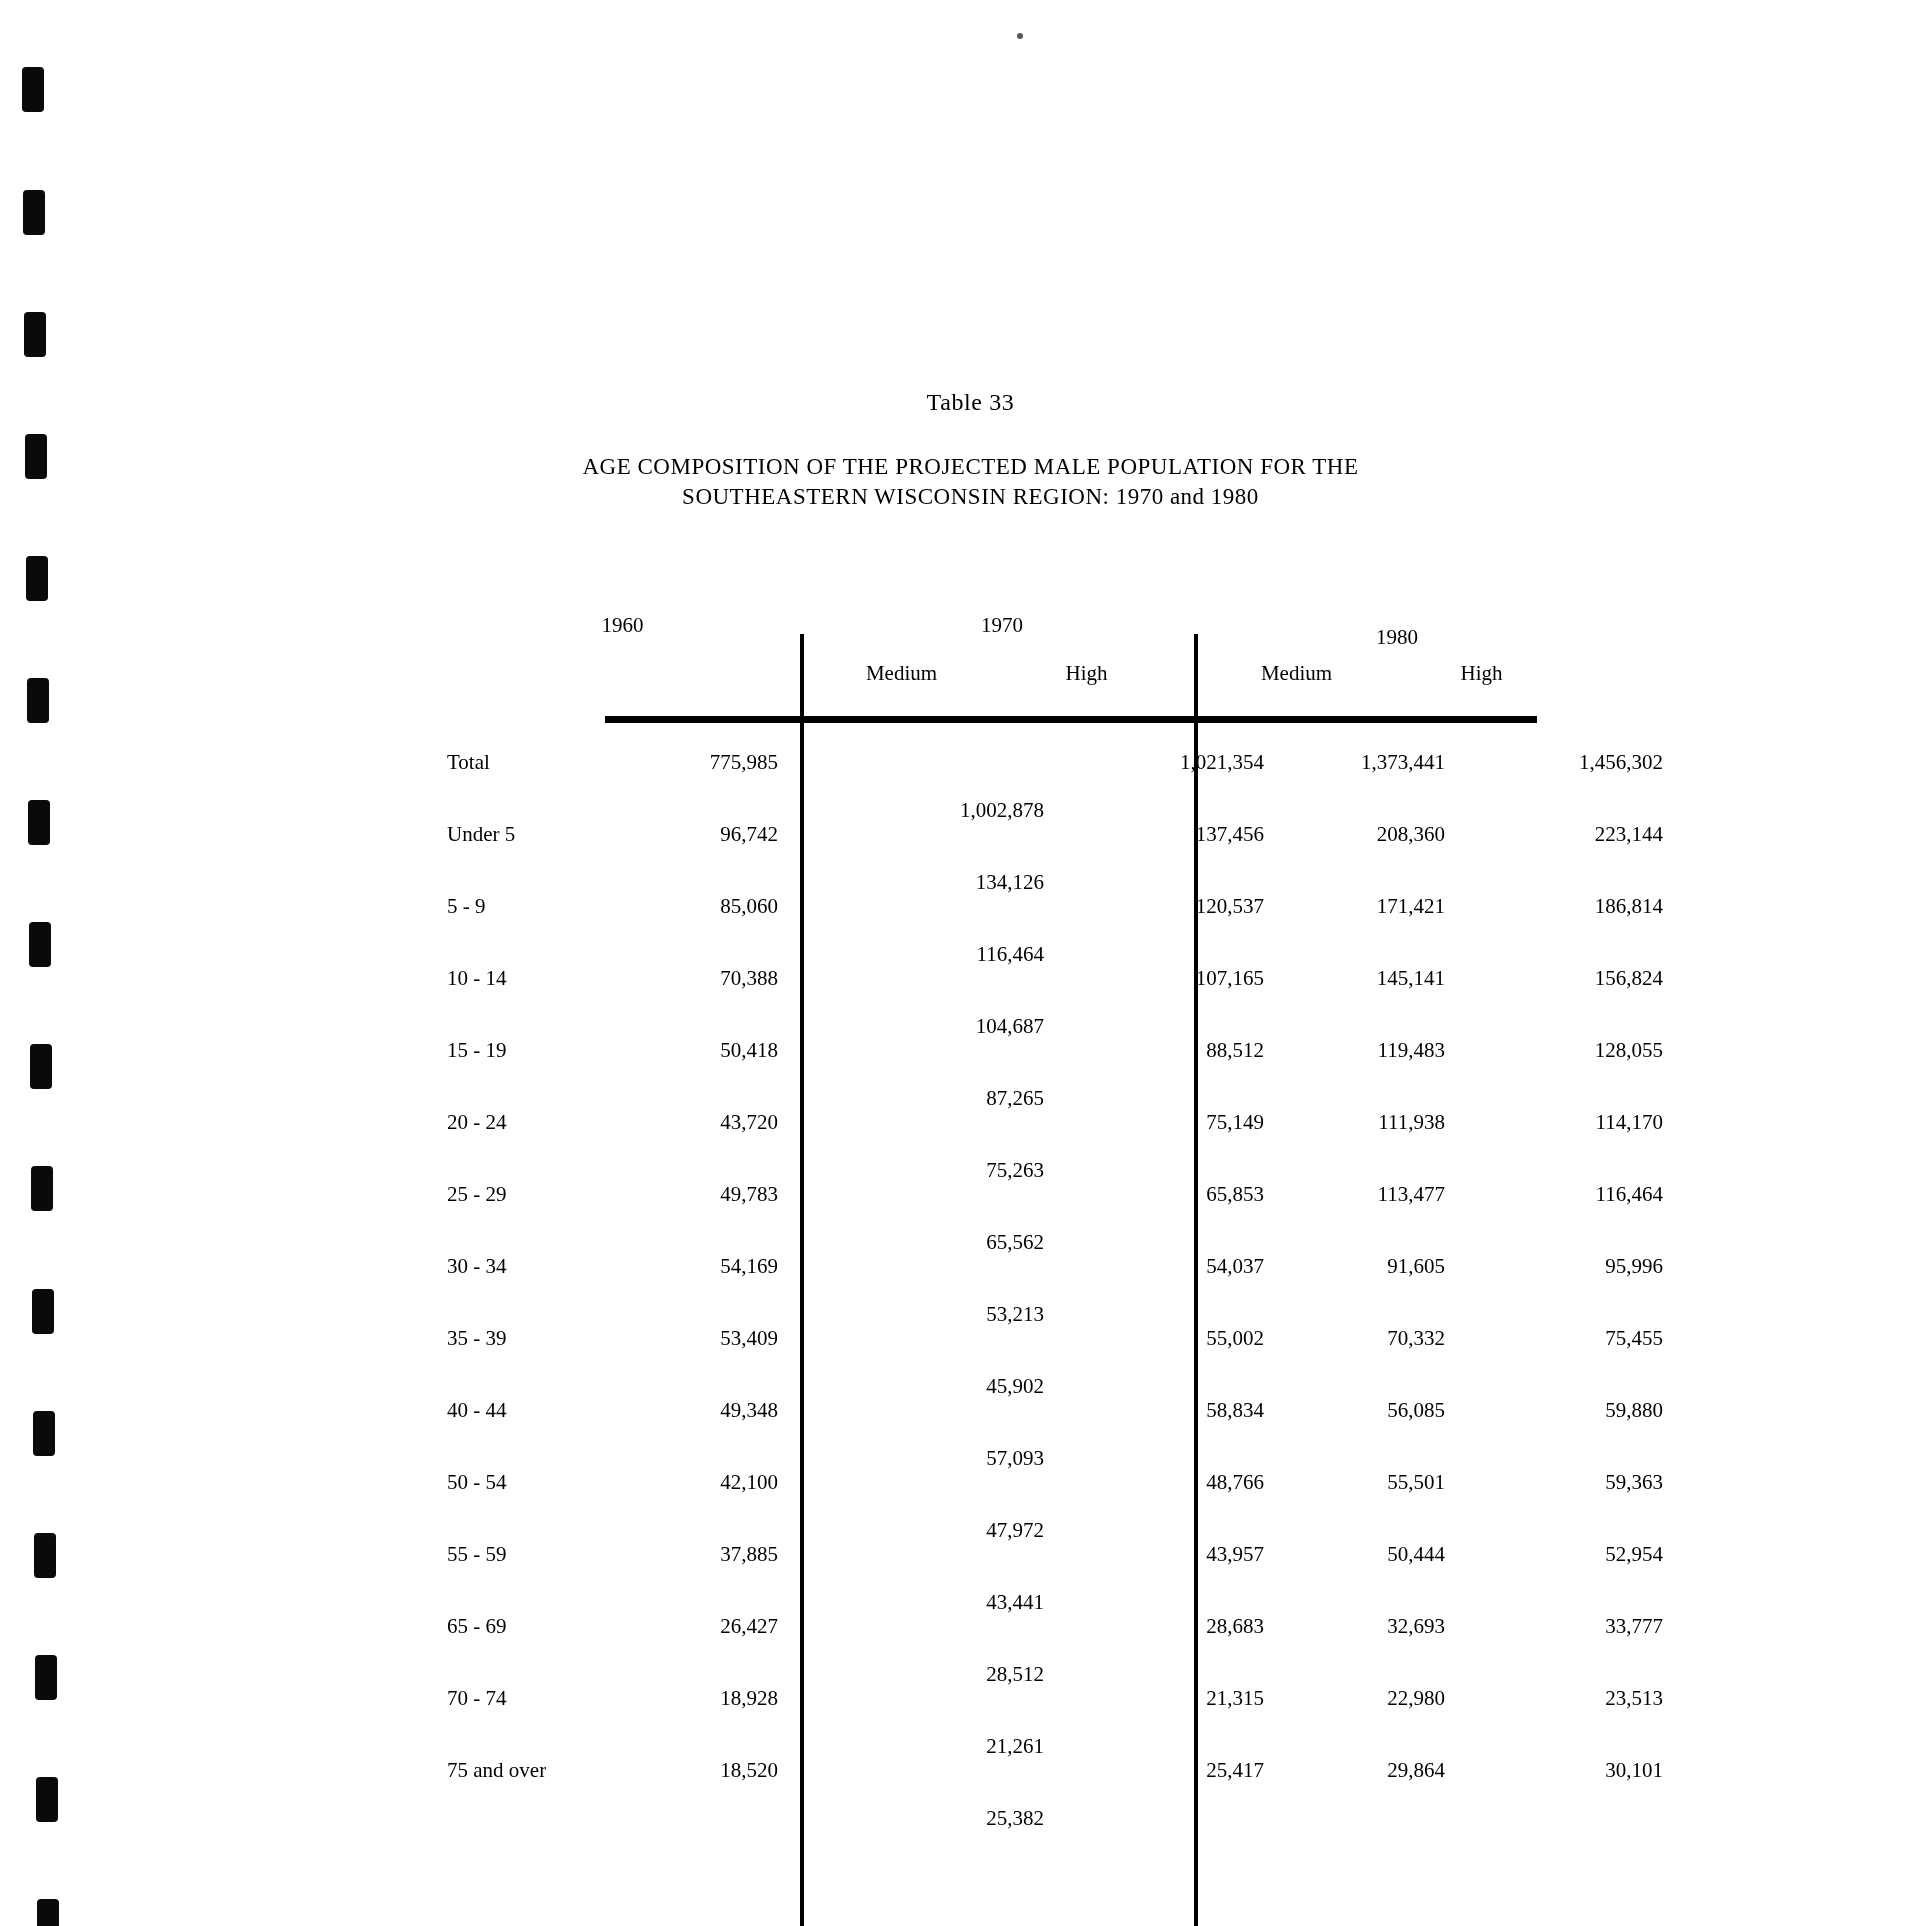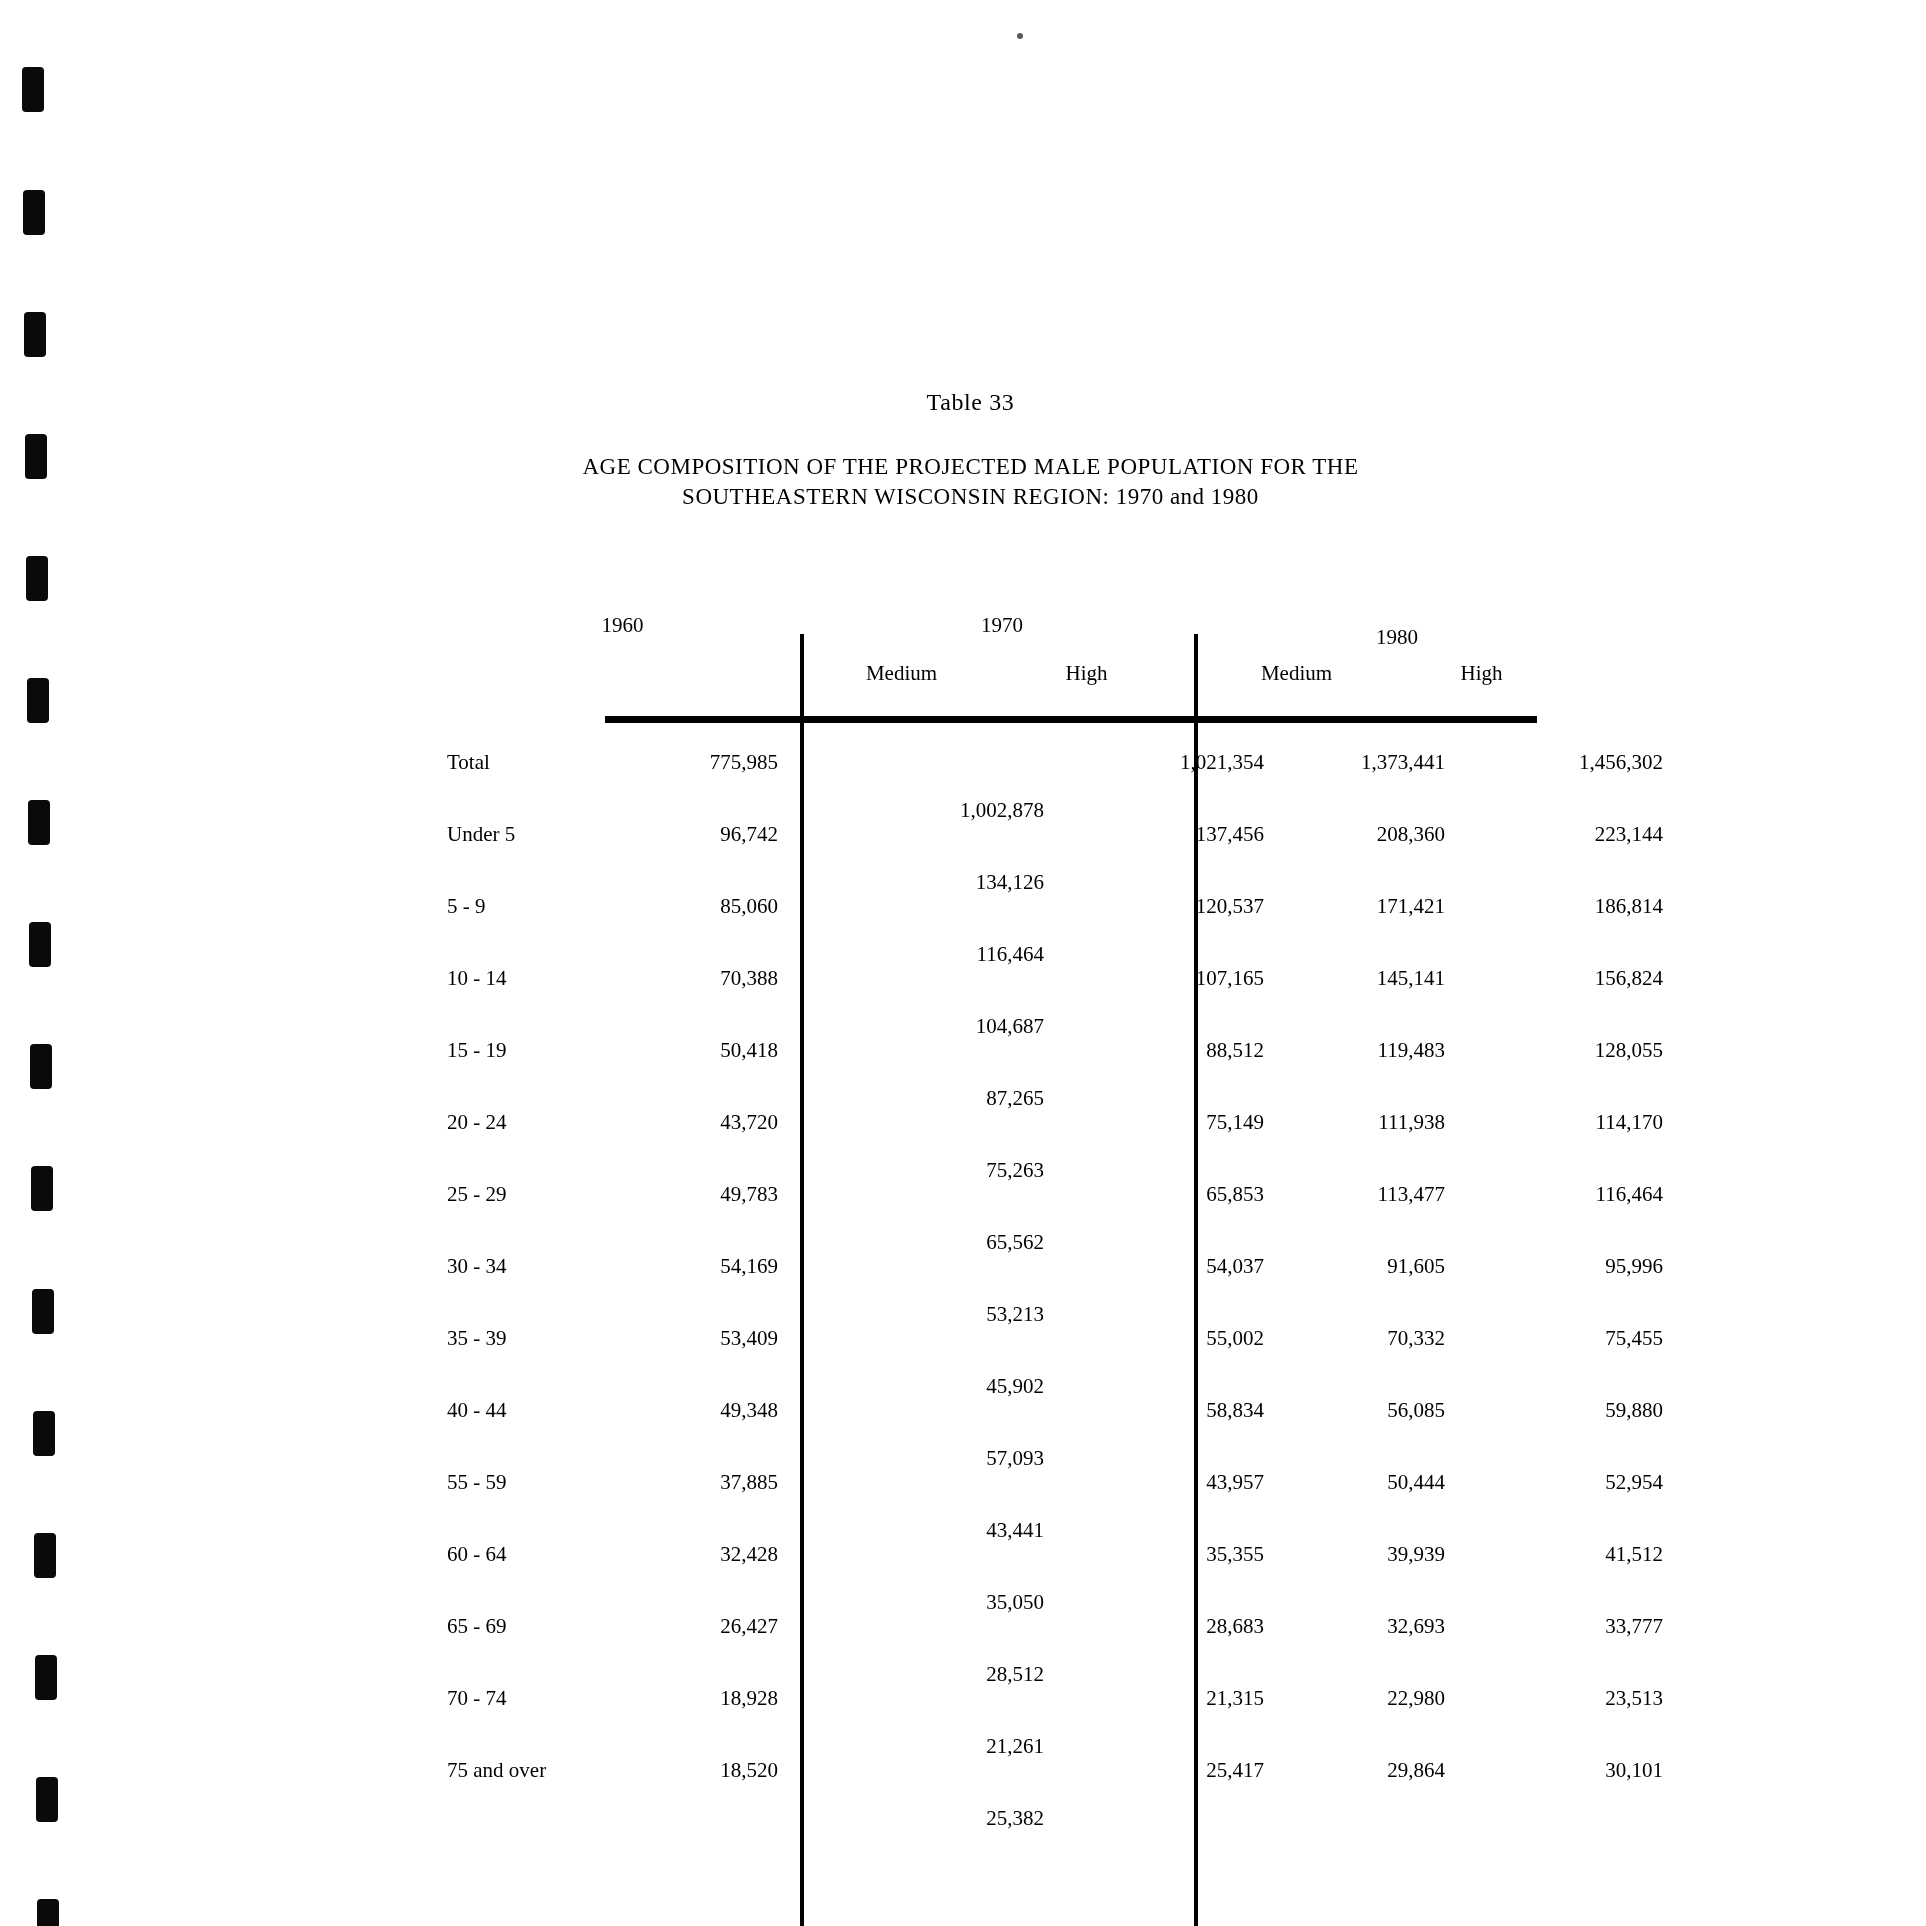--- a/index.html
+++ b/index.html
@@ -274,36 +274,36 @@
         </div>
         <div class="row">
           <div class="cell cell-label">40 - 44</div>
           <div class="cell cell-num cell-c0">49,348</div>
           <div class="cell cell-num cell-c1">57,093</div>
           <div class="cell cell-num cell-c2">58,834</div>
           <div class="cell cell-num cell-c3">56,085</div>
           <div class="cell cell-num cell-c4">59,880</div>
         </div>
         <div class="row">
+          <div class="cell cell-label">50 - 54</div>
+          <div class="cell cell-num cell-c0">42,100</div>
+          <div class="cell cell-num cell-c1">47,972</div>
+          <div class="cell cell-num cell-c2">48,766</div>
+          <div class="cell cell-num cell-c3">55,501</div>
+          <div class="cell cell-num cell-c4">59,363</div>
+        </div>
+        <div class="row">
           <div class="cell cell-label">55 - 59</div>
           <div class="cell cell-num cell-c0">37,885</div>
           <div class="cell cell-num cell-c1">43,441</div>
           <div class="cell cell-num cell-c2">43,957</div>
           <div class="cell cell-num cell-c3">50,444</div>
           <div class="cell cell-num cell-c4">52,954</div>
         </div>
         <div class="row">
-          <div class="cell cell-label">60 - 64</div>
-          <div class="cell cell-num cell-c0">32,428</div>
-          <div class="cell cell-num cell-c1">35,050</div>
-          <div class="cell cell-num cell-c2">35,355</div>
-          <div class="cell cell-num cell-c3">39,939</div>
-          <div class="cell cell-num cell-c4">41,512</div>
-        </div>
-        <div class="row">
           <div class="cell cell-label">65 - 69</div>
           <div class="cell cell-num cell-c0">26,427</div>
           <div class="cell cell-num cell-c1">28,512</div>
           <div class="cell cell-num cell-c2">28,683</div>
           <div class="cell cell-num cell-c3">32,693</div>
           <div class="cell cell-num cell-c4">33,777</div>
         </div>
         <div class="row">
           <div class="cell cell-label">70 - 74</div>
           <div class="cell cell-num cell-c0">18,928</div>

